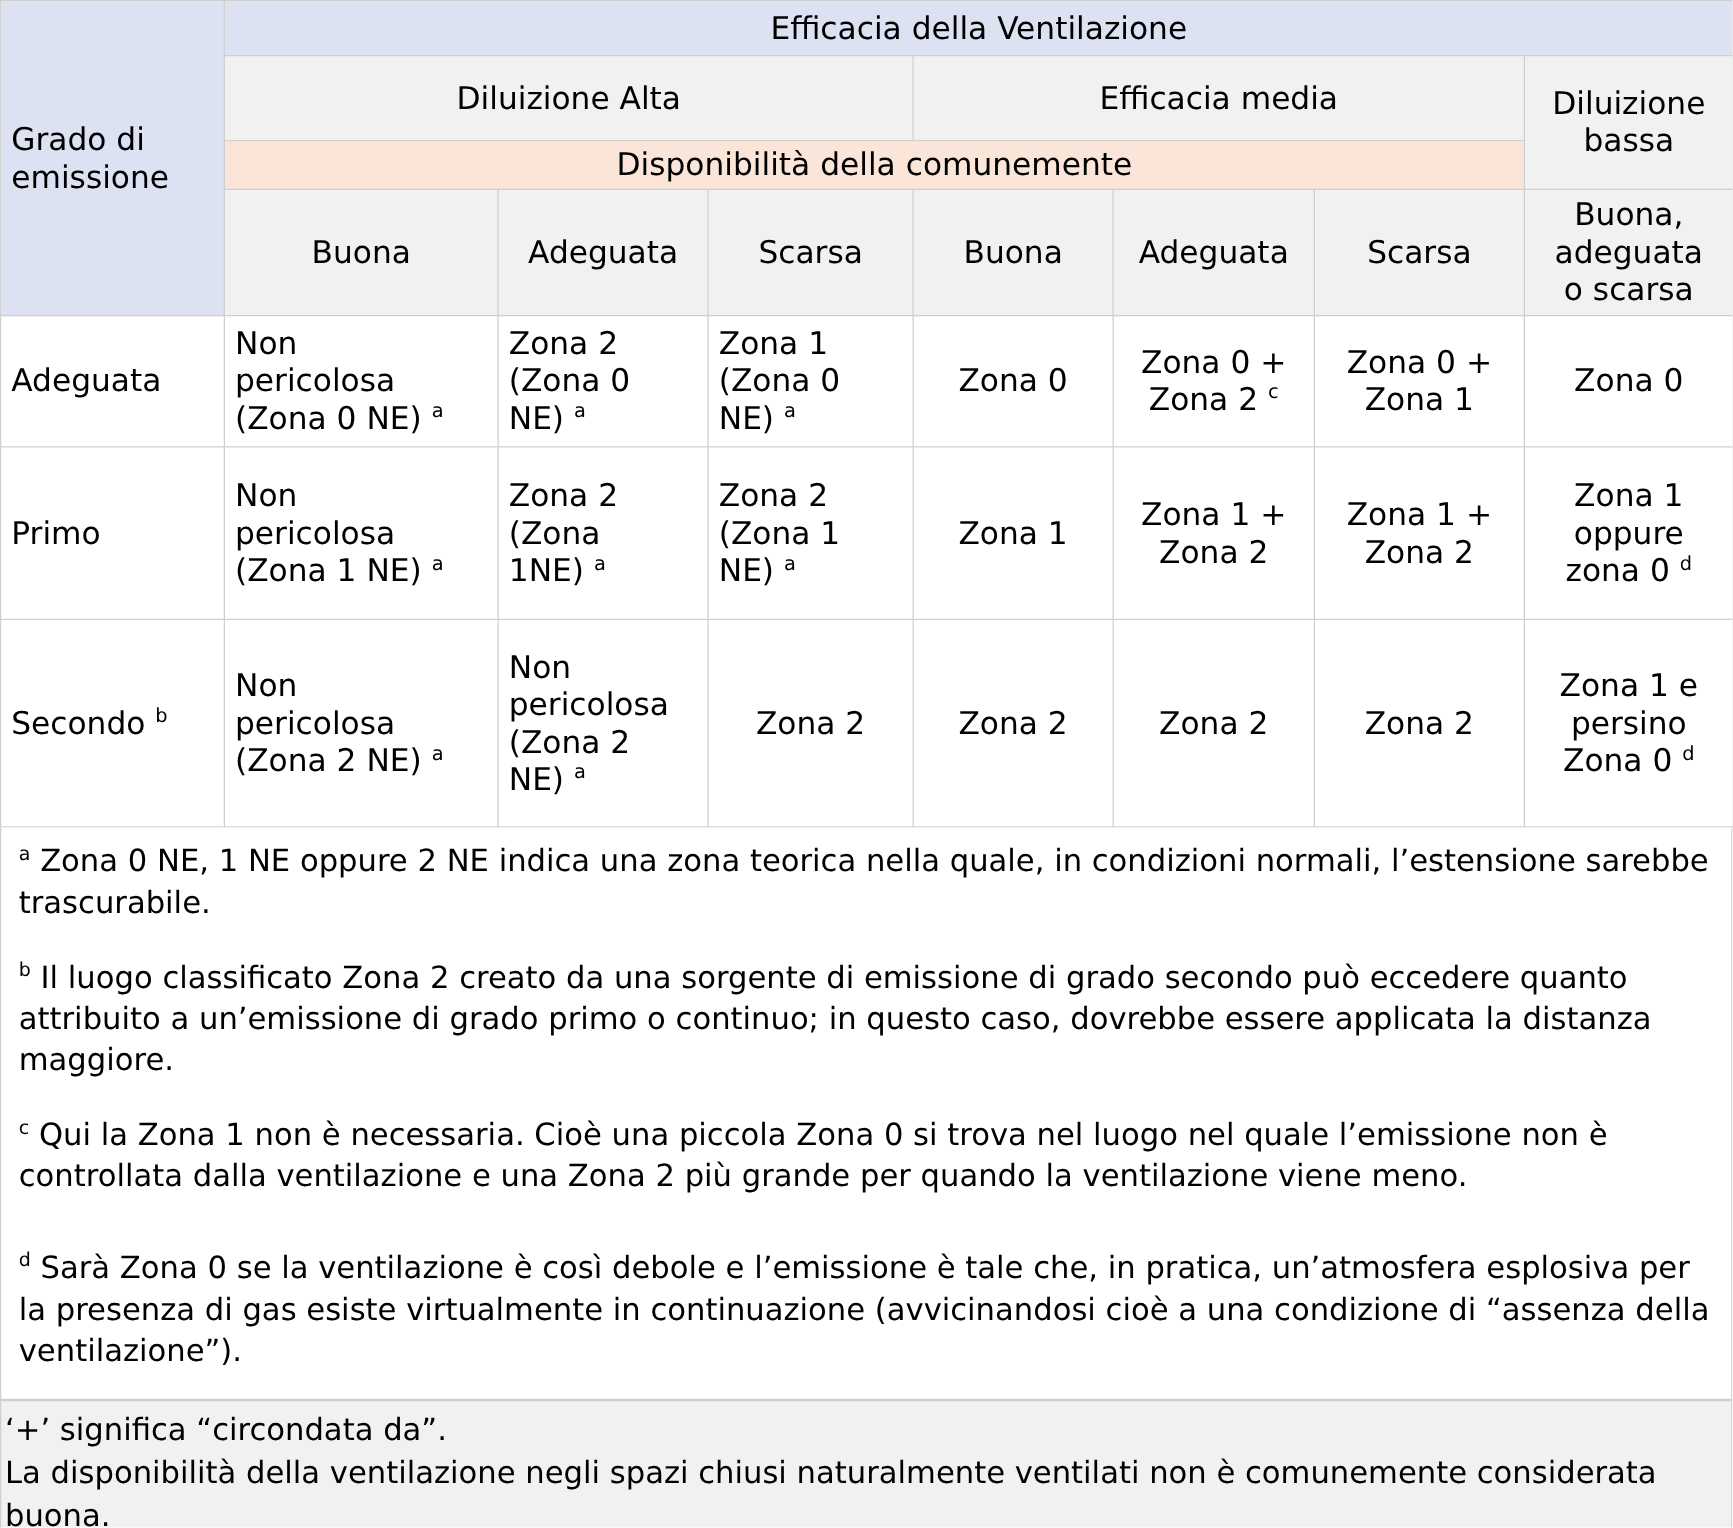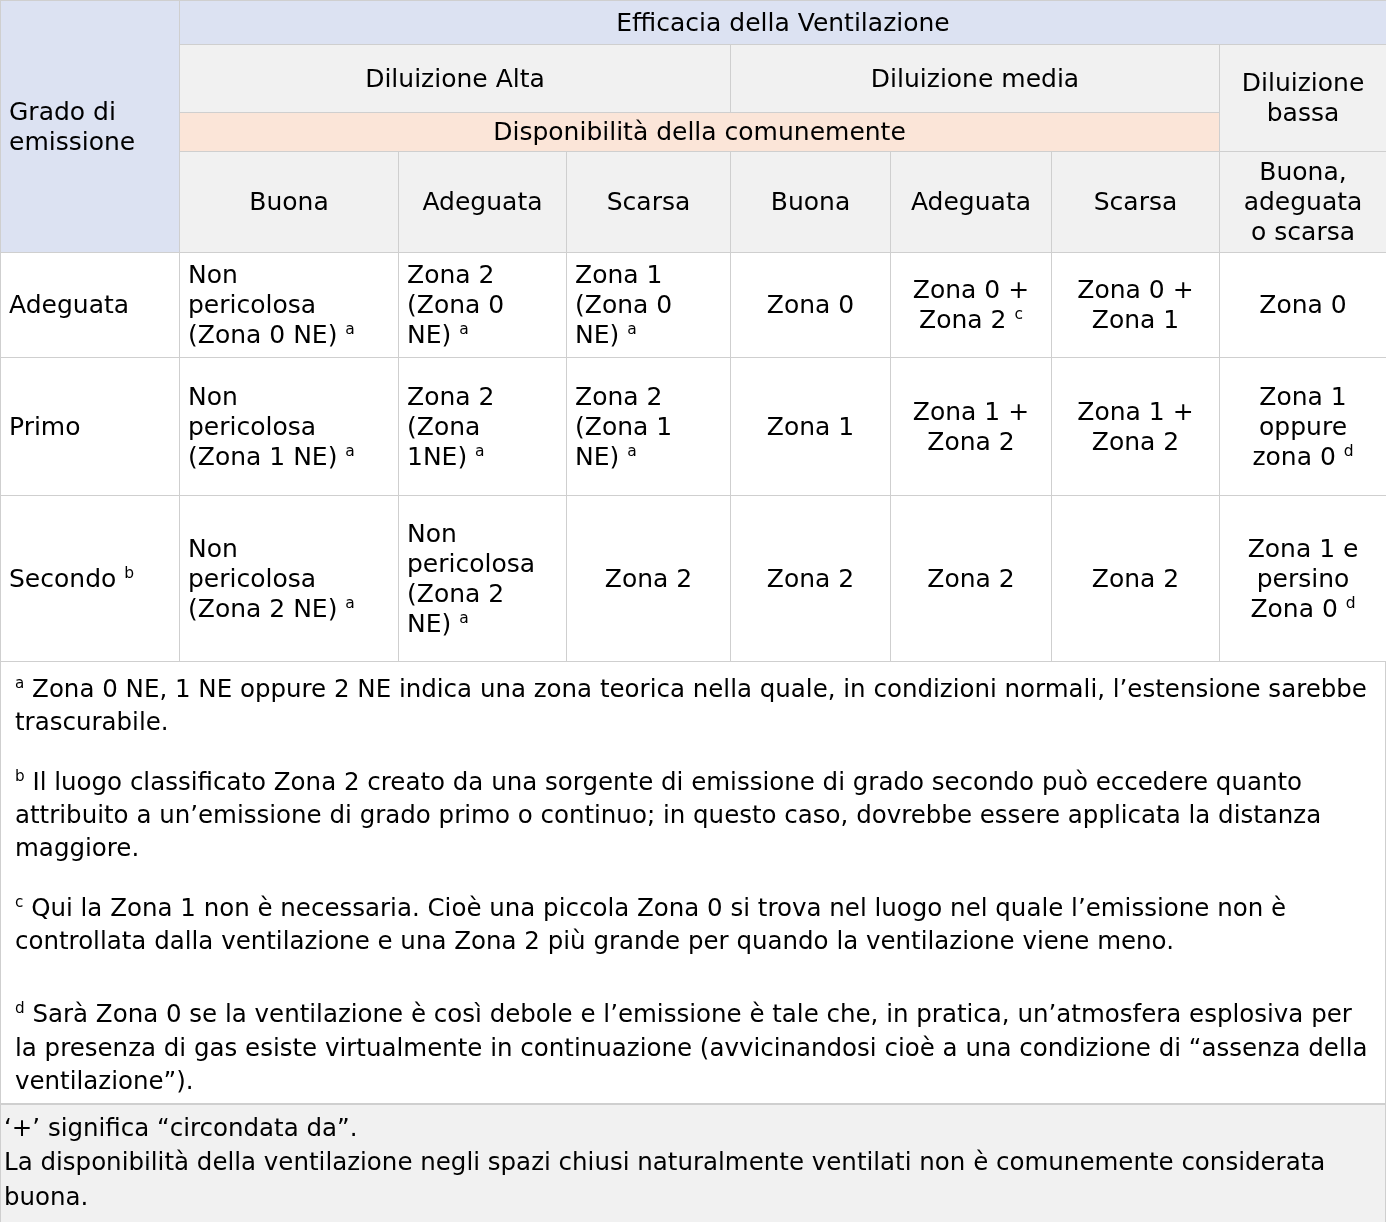--- a/index.html
+++ b/index.html
@@ -100,21 +100,21 @@
     line-height: 0;
   }
 
   
   .notes {
     width: 1386px;
     box-sizing: border-box;
     border: 1px solid #cfcfcf;
     border-top: none;
     background: #ffffff;
-    padding: 10px 14px 4px 14px;
+    padding: 10px 14px 20px 14px;
     font-size: 24.5px;
     line-height: 1.36;
   }
   .note {
     margin: 0 0 26px 0;
   }
   .note:last-child {
     margin-bottom: 2px;
     margin-top: 40px;
   }
@@ -146,21 +146,21 @@
         <col class="c6">
         <col class="c7">
     </colgroup>
     <tbody>
       <tr>
         <td class="hdr-grado" rowspan="4">Grado di<br>emissione</td>
         <td class="hdr-efficacia" colspan="7">Efficacia della Ventilazione</td>
       </tr>
       <tr>
         <td class="hdr-diluizione" colspan="3">Diluizione Alta</td>
-        <td class="hdr-diluizione" colspan="3">Diluizione media</td>
+        <td class="hdr-diluizione" colspan="3">Efficacia media</td>
         <td class="hdr-diluizione" rowspan="2">Diluizione<br>bassa</td>
       </tr>
       <tr>
         <td class="hdr-disponibilita" colspan="6">Disponibilità della comunemente</td>
       </tr>
       <tr>
         <td class="hdr-avail">Buona</td>
         <td class="hdr-avail">Adeguata</td>
         <td class="hdr-avail">Scarsa</td>
         <td class="hdr-avail">Buona</td>

